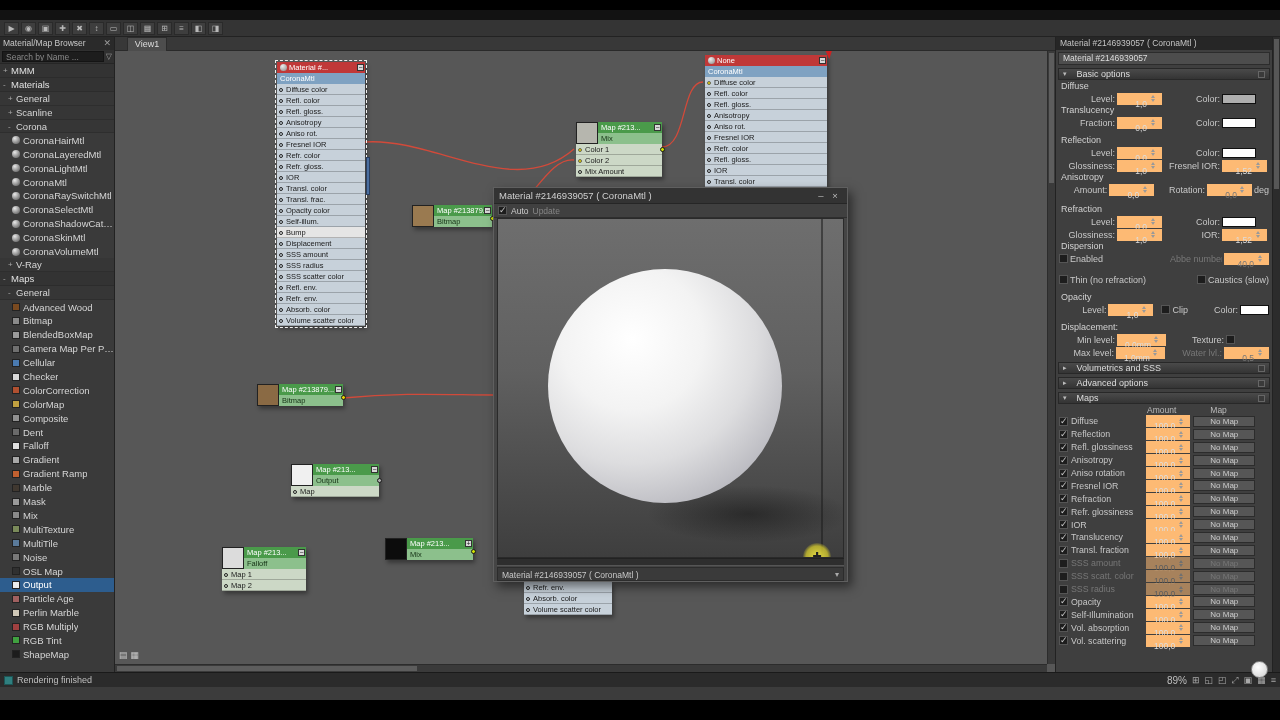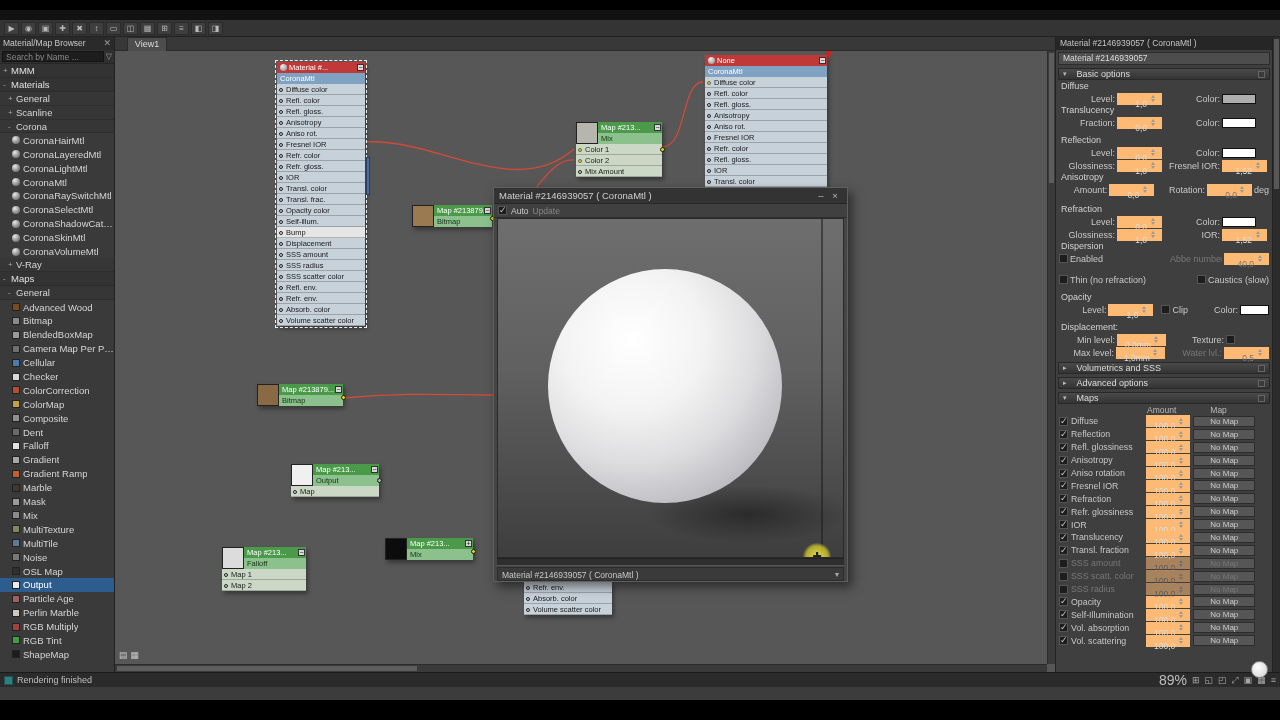--- a/index.html
+++ b/index.html
@@ -118,21 +118,21 @@
   .mrow .spin .val { min-width:24px; }
   .nomap { width:62px; height:11px; background:#565656; border:1px solid #2c2c2c; color:#ccc; font-size:8px; line-height:9px; font-family:"Liberation Sans",sans-serif; overflow:hidden; white-space:nowrap; }
   .insp-scroll { position:absolute; top:0; right:0; bottom:0; width:8px; background:#2c2c2c; border-left:1px solid #222; }
   .insp-scroll .thumb { position:absolute; top:2px; left:1px; width:5px; height:150px; background:#575757; }
 
   
   .statusbar { height:15px; background:#2b2b2b; border-top:1px solid #1a1a1a; display:flex; align-items:center; padding:0 4px; gap:4px; }
   .status-icon { width:9px; height:9px; background:#2f7f7f; border:1px solid #1d5555; }
   .status-text { font-size:9px; color:#bfbfbf; }
   .status-right { margin-left:auto; display:flex; align-items:center; gap:5px; }
-  .zoom-text { font-size:14px; color:#bfbfbf; }
+  .zoom-text { font-size:10px; color:#bfbfbf; }
   .sb-icon { color:#a8a8a8; font-size:9px; }
   .nav-wheel { position:absolute; right:12px; bottom:22px; width:17px; height:17px; border-radius:50%; background:radial-gradient(circle at 40% 35%, #fff, #cfcfcf); border:1px solid #888; z-index:9; }
 </style>
 </head>
 <body>
 
 <div class="stage">
   <div class="letterbox top"></div>
 
   <div class="app">

